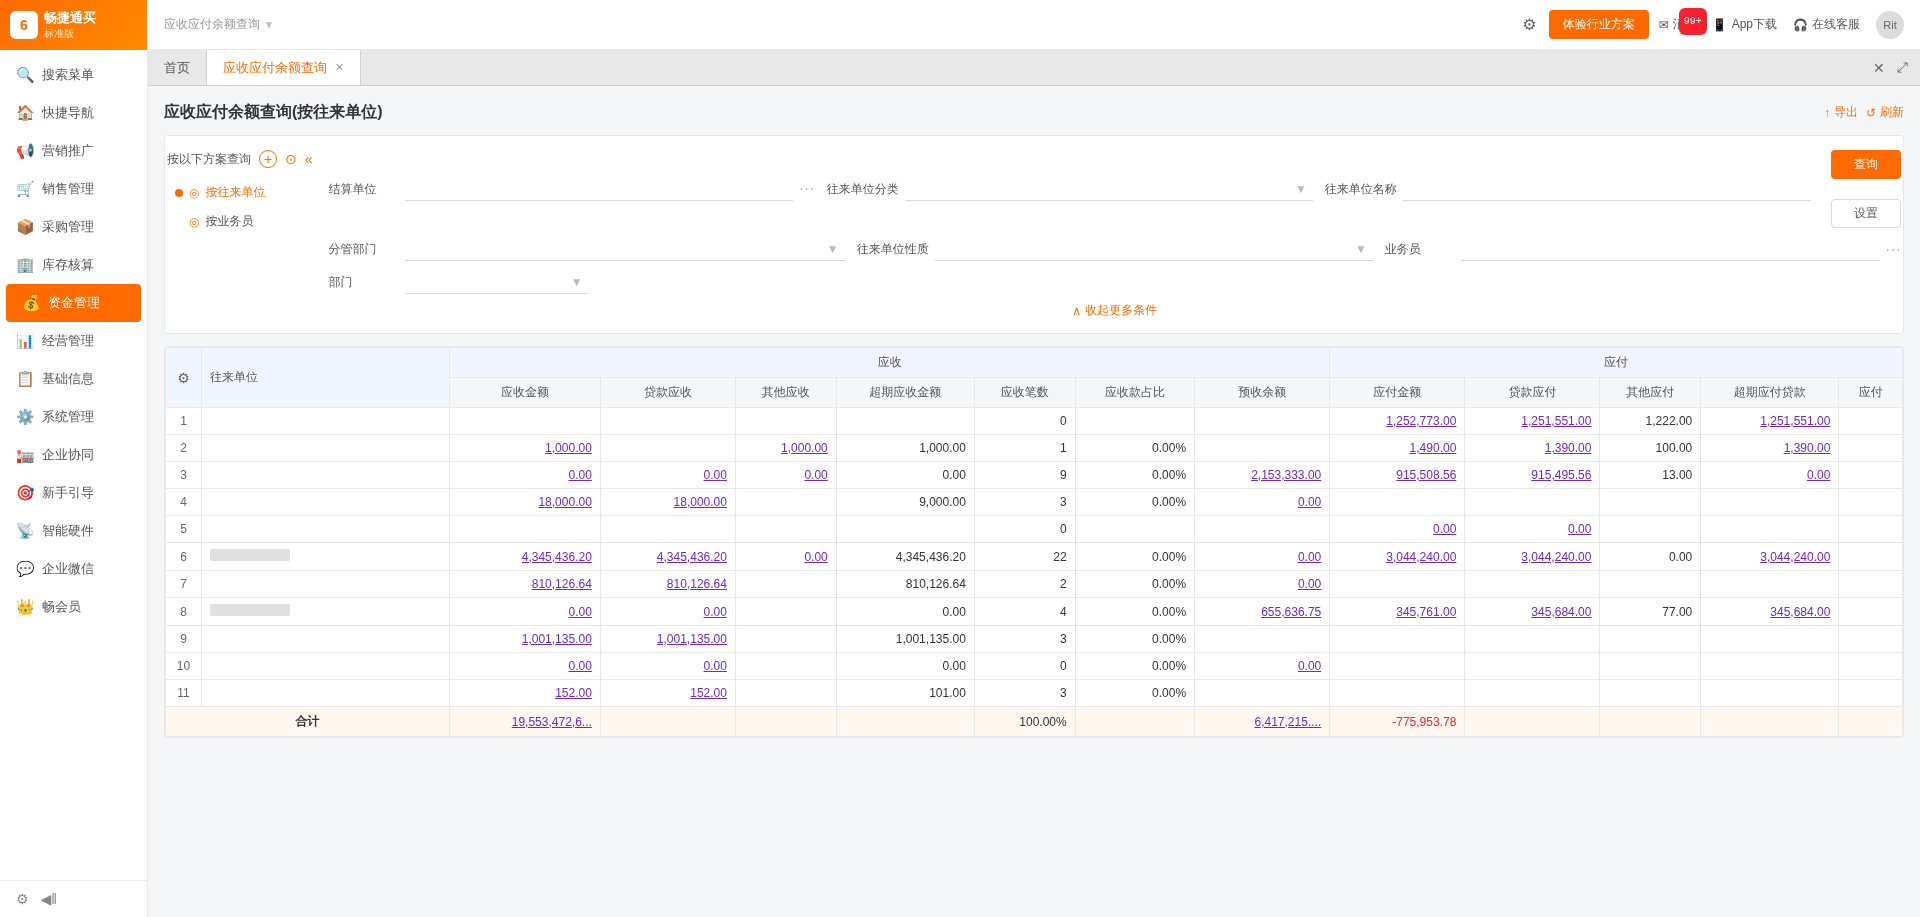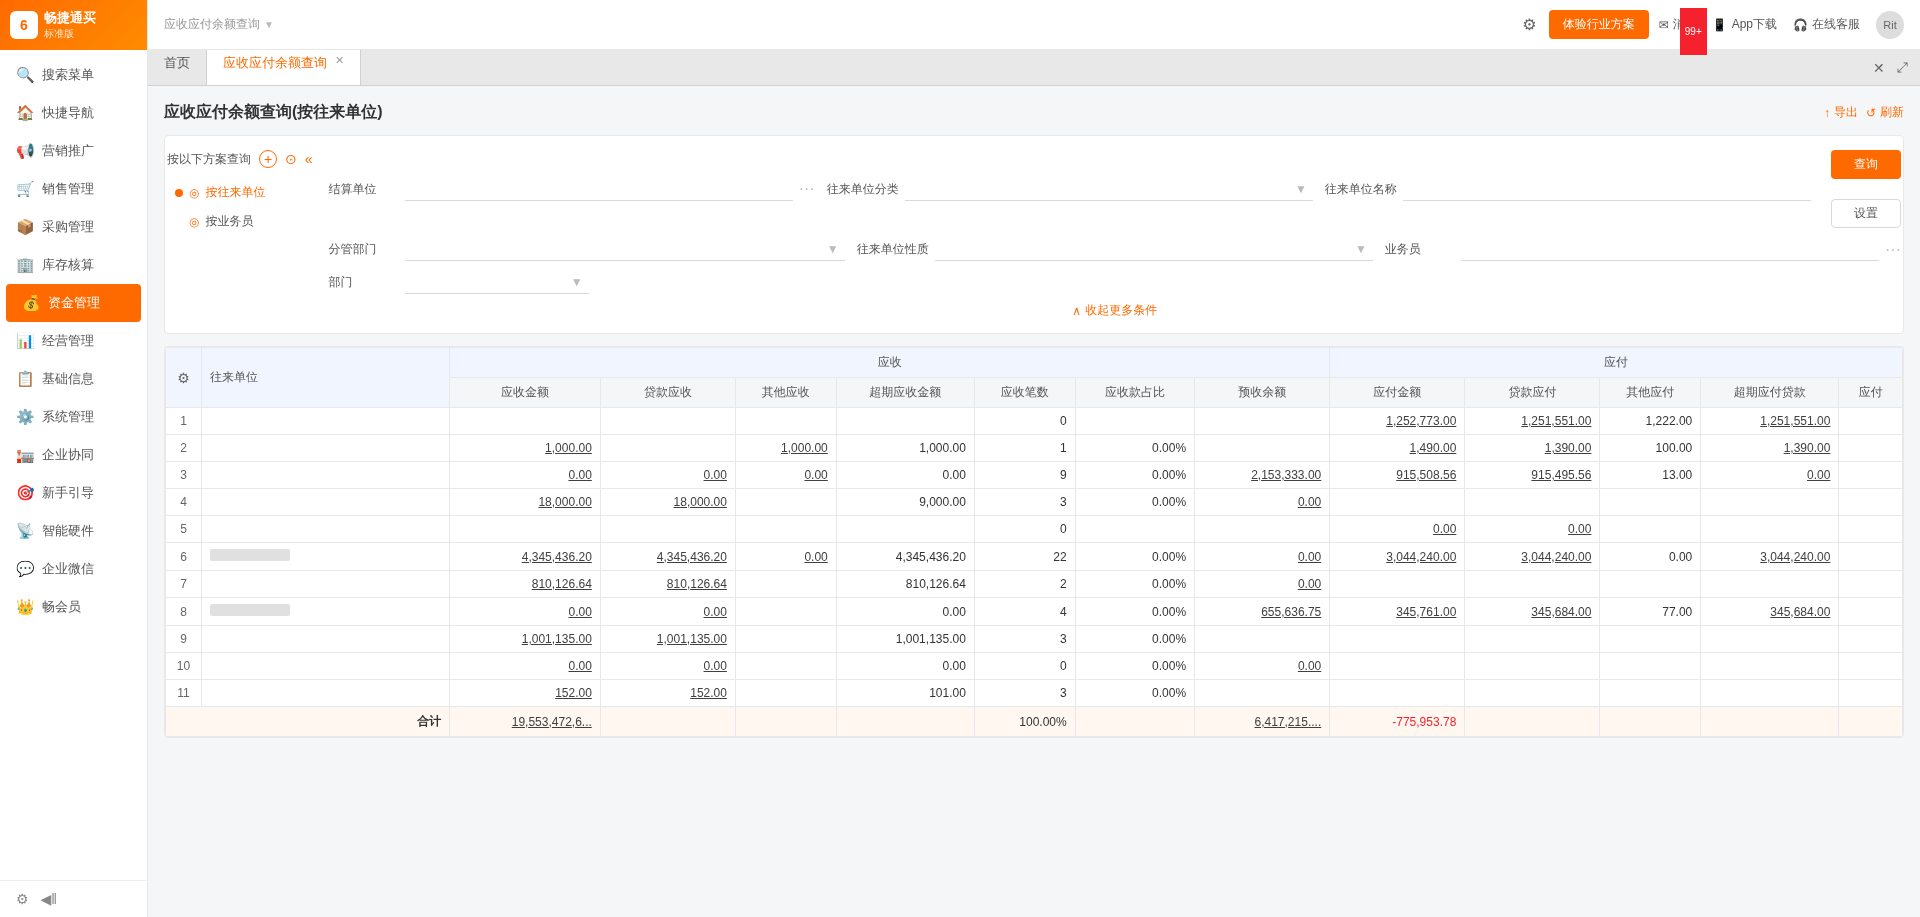--- a/index.html
+++ b/index.html
@@ -26,29 +26,29 @@
     .main-area { flex: 1; display: flex; flex-direction: column; overflow: hidden; }
     .topbar { height: 50px; background: #fff; border-bottom: 1px solid #e8e8e8; display: flex; align-items: center; padding: 0 16px; gap: 10px; }
     .topbar-breadcrumb { color: #999; font-size: 12px; flex: 1; display: flex; align-items: center; gap: 4px; }
     .topbar-breadcrumb-text { color: #999; }
     .topbar-arrow { color: #bbb; font-size: 10px; }
     .topbar-actions { display: flex; align-items: center; gap: 12px; }
     .topbar-gear { color: #666; cursor: pointer; font-size: 16px; }
     .topbar-btn-orange { background: #ff6a00; color: #fff; border: none; border-radius: 4px; padding: 6px 14px; font-size: 12px; cursor: pointer; }
     .topbar-right { display: flex; align-items: center; gap: 16px; margin-left: auto; }
     .topbar-msg { display: flex; align-items: center; gap: 4px; cursor: pointer; color: #555; position: relative; }
-    .badge { background: #f5222d; color: #fff; border-radius: 0; padding: 18px 5px; font-size: 10px; position: absolute; top: -8px; right: -10px; }
+    .badge { background: #f5222d; color: #fff; border-radius: 6px; padding: 8px 5px; font-size: 10px; position: absolute; top: -8px; right: -10px; font-family: Liberation Mono, monospace; }
     .topbar-app { display: flex; align-items: center; gap: 4px; cursor: pointer; color: #555; }
     .topbar-service { display: flex; align-items: center; gap: 4px; cursor: pointer; color: #555; }
     .topbar-user { display: flex; align-items: flex-end; gap: 4px; cursor: pointer; }
     .avatar { width: 28px; height: 28px; border-radius: 50%; background: #ddd; display: flex; align-items: center; justify-content: center; font-size: 11px; color: #666; }
 
     
     .tab-bar { display: flex; align-items: center; background: #e8e8e8; border-bottom: 1px solid #d0d0d0; height: 36px; }
-    .tab-item { padding: 4px 16px; height: 100%; display: flex; align-items: flex-start; font-size: 13px; cursor: pointer; color: #555; border-right: 1px solid #d0d0d0; background: #e8e8e8; }
+    .tab-item { padding: 4px 16px; height: 100%; display: flex; align-items: center; font-size: 13px; cursor: pointer; color: #555; border-right: 1px solid #d0d0d0; background: #e8e8e8; }
     .tab-item.active { background: #fff; color: #ff6a00; font-weight: 500; position: relative; }
     .tab-close { margin-left: 8px; color: #999; font-size: 11px; cursor: pointer; }
     .tab-bar-actions { margin-left: auto; display: flex; align-items: center; padding: 0 12px; gap: 12px; }
     .tab-bar-icon { color: #666; cursor: pointer; font-size: 14px; }
 
     
     .content { flex: 1; overflow: auto; background: #f5f6f8; }
     .page-wrapper { padding: 16px; }
 
     
@@ -84,21 +84,21 @@
     .setting-btn { background: #fff; color: #555; border: 1px solid #d9d9d9; border-radius: 4px; padding: 5px 18px; font-size: 12px; cursor: pointer; display: block; width: 70px; }
     .filter-btns { display: flex; flex-direction: column; gap: 16px; margin-left: 8px; }
 
     
     .table-container { background: #fff; border: 1px solid #e8e8e8; border-radius: 4px; overflow: auto; }
     .data-table { width: 100%; border-collapse: collapse; font-size: 12px; }
     .data-table th { background: #f5f6f8; border: 1px solid #e8e8e8; padding: 6px 8px; text-align: center; color: #555; font-weight: 500; white-space: nowrap; }
     .data-table td { border: 1px solid #e8e8e8; padding: 6px 8px; text-align: right; color: #333; white-space: nowrap; }
     .data-table td.col-no { text-align: center; color: #666; }
     .data-table td.col-name { text-align: left; color: #333; max-width: 160px; overflow: hidden; text-overflow: ellipsis; }
-    .data-table .link { color: #404040; text-decoration: underline; cursor: pointer; }
+    .data-table .link { color: #6d28d9; text-decoration: underline; cursor: pointer; }
     .data-table tfoot td { background: #fff7f0; font-weight: 500; }
     .table-settings-icon { color: #666; cursor: pointer; font-size: 14px; }
     .group-header { background: #fafafa; }
     .group-header th { background: #f0f5ff; text-align: center; }
     .col-group-ar { background: #e6f7ff; }
     .col-group-ap { background: #f0fff0; }
 
     
     ::-webkit-scrollbar { width: 6px; height: 6px; }
     ::-webkit-scrollbar-thumb { background: #ccc; border-radius: 3px; }
@@ -540,21 +540,21 @@
                   <td></td>
                   <td></td>
                   <td></td>
                   <td></td>
                   <td></td>
                   <td></td>
                 </tr>
               </tbody>
             <tfoot>
               <tr>
-                <td colspan="2" style="font-weight:bold;">合计</td>
+                <td colspan="2" style="text-align:center; font-weight:bold;">合计</td>
                 <td class="link">19,553,472,6...</td>
                 <td></td>
                 <td></td>
                 <td></td>
                 <td>100.00%</td>
                 <td></td>
                 <td class="link">6,417,215....</td>
                 <td style="color:#f5222d;">-775,953.78</td>
                 <td></td>
                 <td></td>

